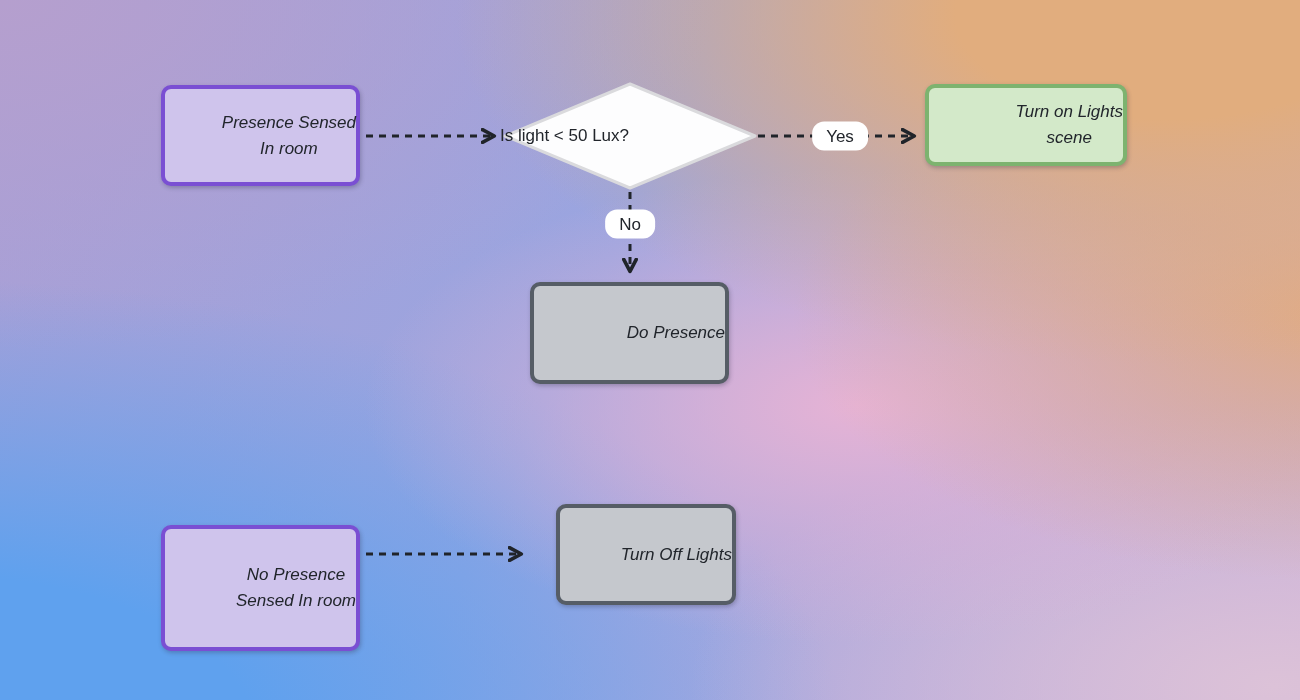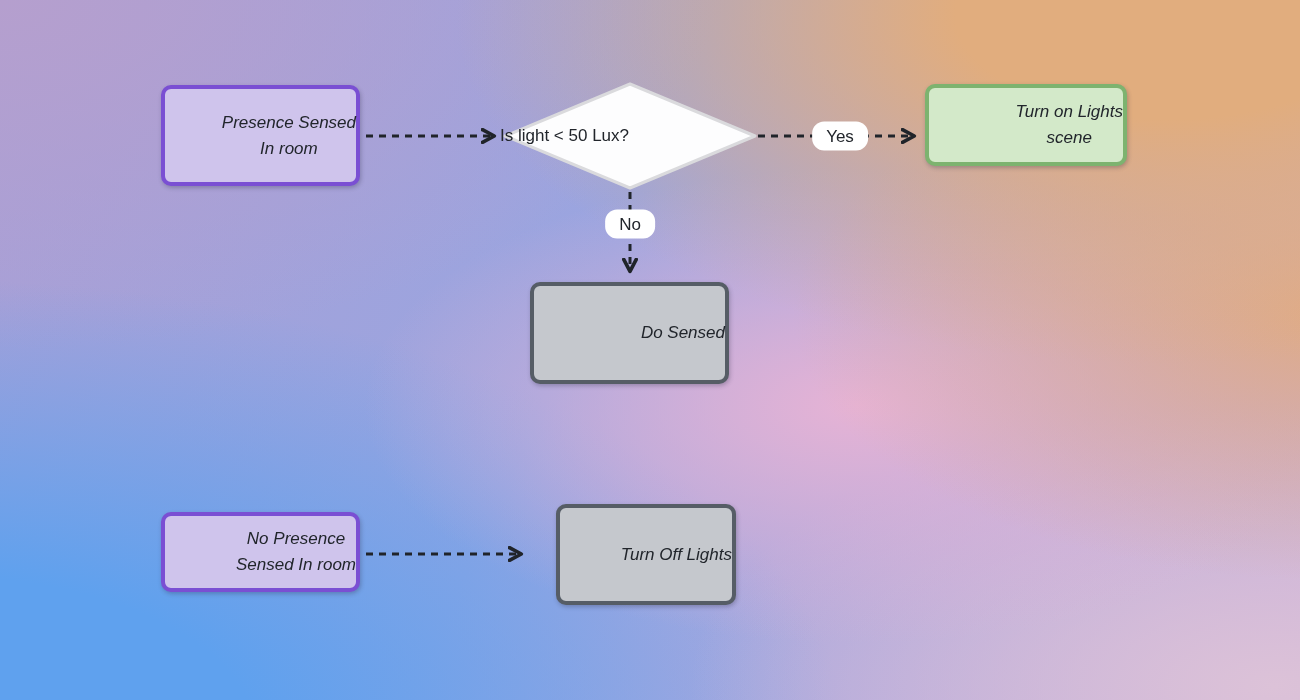--- a/index.html
+++ b/index.html
@@ -123,24 +123,24 @@
     </svg>
     <span class="label">Is light &lt; 50 Lux?</span>
   </div>
 
   <div class="node green" style="left:925px; top:84px; width:202px; height:82px;">
     <span class="label">Turn on Lights
 scene</span>
   </div>
 
   <div class="node gray" style="left:530px; top:282px; width:199px; height:102px;">
-    <span class="label">Do Sensed</span>
+    <span class="label">Do Presence</span>
   </div>
 
-  <div class="node purple" style="left:161px; top:512px; width:199px; height:80px;">
+  <div class="node purple" style="left:161px; top:525px; width:199px; height:126px;">
     <span class="label">No Presence
 Sensed In room</span>
   </div>
 
   <div class="node gray" style="left:530px; top:504px; width:180px; height:101px;margin-left:26px;">
     <span class="label">Turn Off Lights</span>
   </div>
 
   <div class="edge-label" style="left:840px; top:136px;">Yes</div>
 

